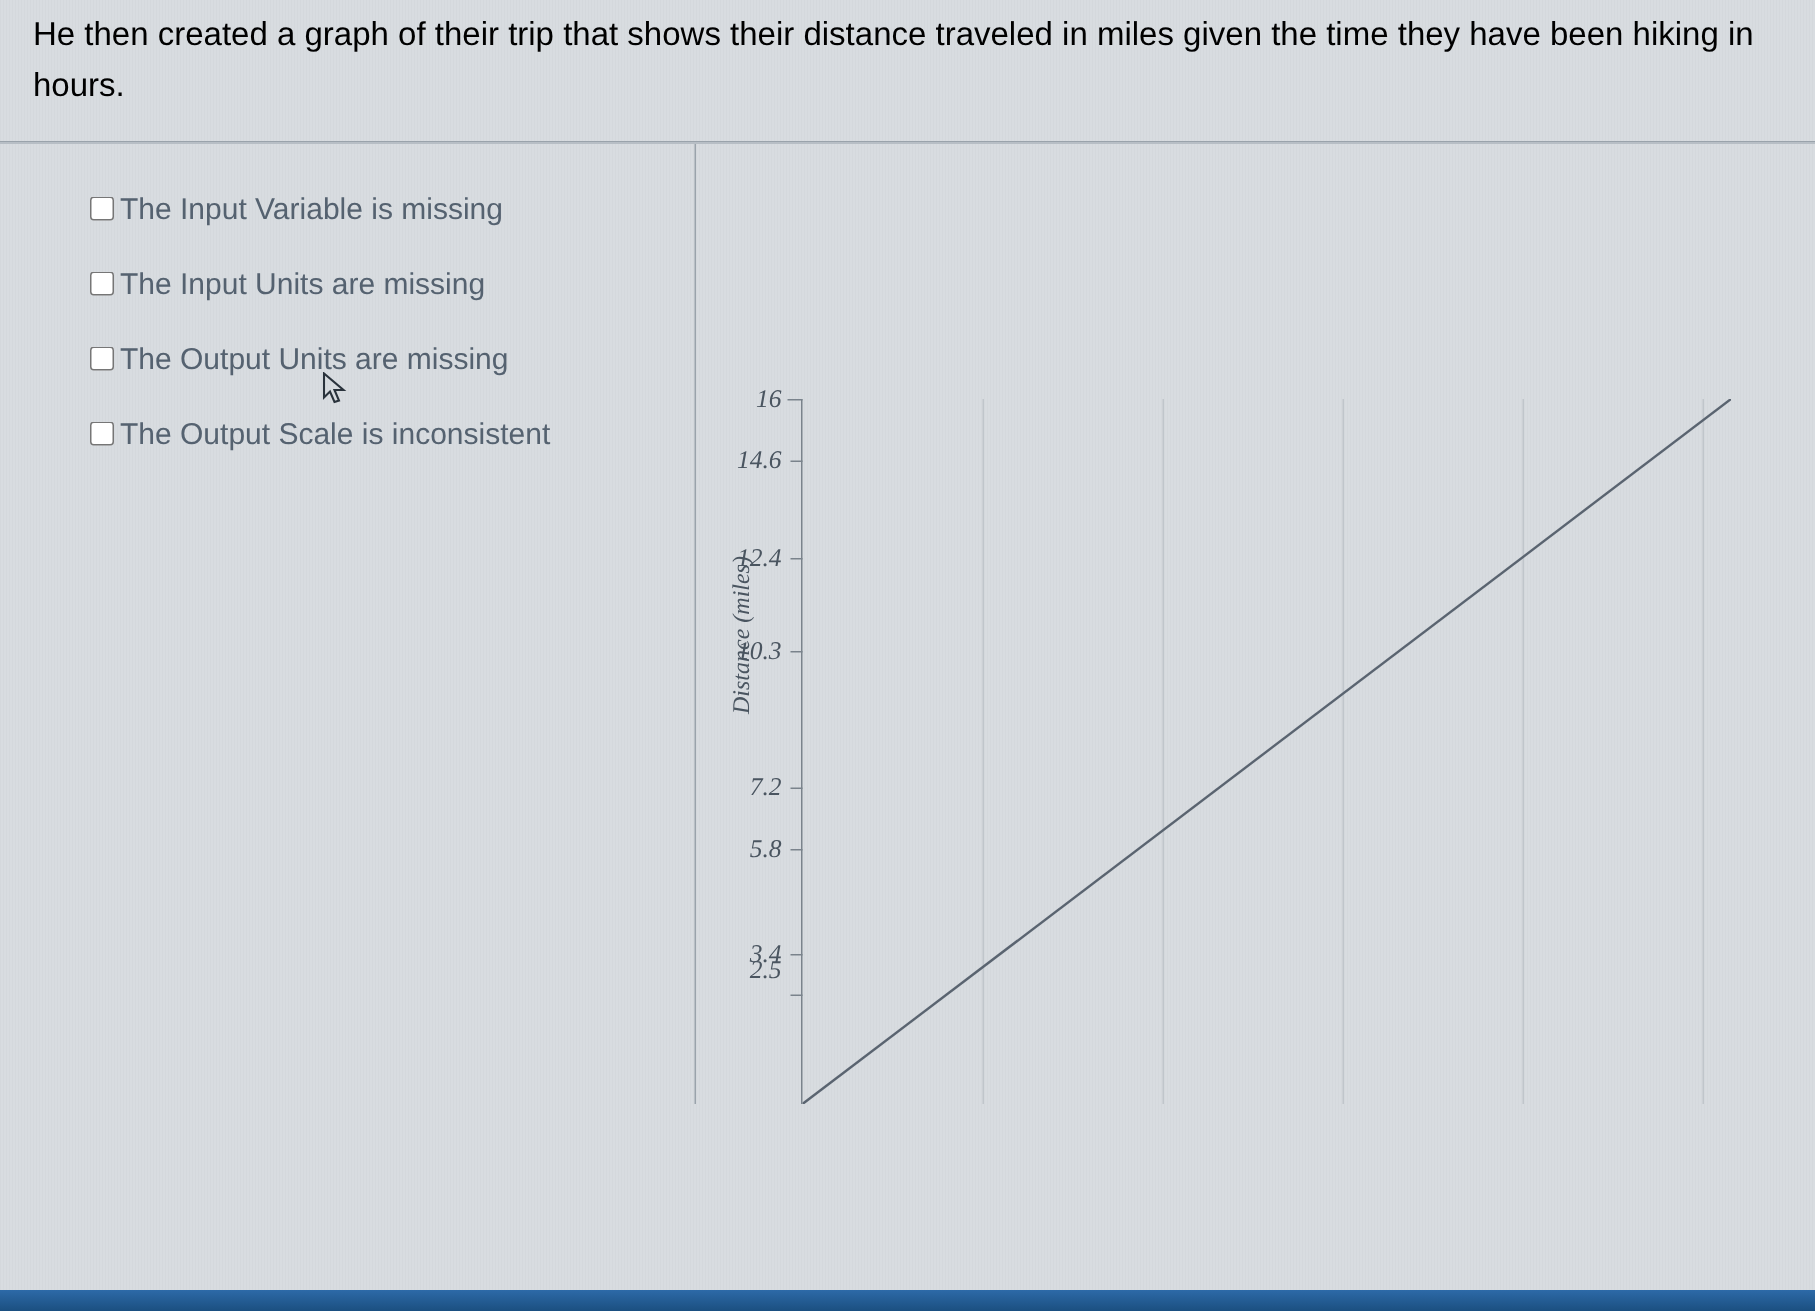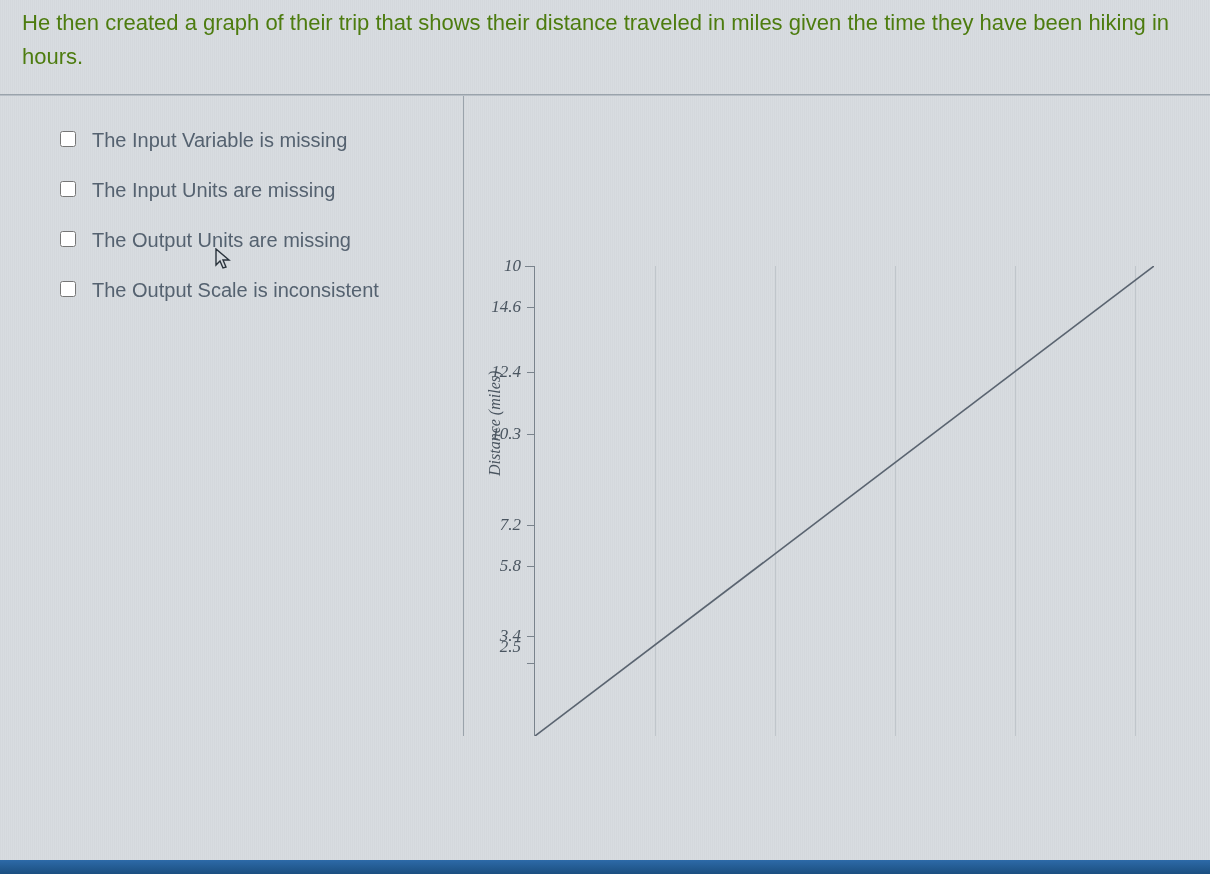--- a/index.html
+++ b/index.html
@@ -13,38 +13,38 @@
     overflow: hidden;
     position: relative;
   }
   .page {
     padding: 0;
   }
   .intro {
     padding: 6px 22px 14px 22px;
     font-size: 22px;
     line-height: 1.55;
-    color: #4d7c0f;
+    color: #000000;
     border-bottom: 1px solid #9aa3ab;
   }
   .intro p { margin-bottom: 24px; }
   .intro p:last-child { margin-bottom: 6px; }
   .content {
     display: flex;
     border-top: 1px solid #b7bec5;
   }
   .options-col {
     width: 464px;
     border-right: 1px solid #9aa3ab;
     padding: 30px 30px 0 60px;
   }
   .opt {
     display: flex;
     align-items: flex-start;
-    gap: 16px;
+    gap: 4px;
     margin-bottom: 22px;
     font-size: 20px;
     color: #556270;
     line-height: 1.4;
   }
   .opt input[type=checkbox]{
     width: 16px;
     height: 16px;
     margin-top: 5px;
     accent-color: #888;
@@ -161,21 +161,21 @@
         <div class="ylabel">Distance (miles)</div>
         <div class="plot">
 
           <div class="grid-v" style="left:120px"></div>
           <div class="grid-v" style="left:240px"></div>
           <div class="grid-v" style="left:360px"></div>
           <div class="grid-v" style="left:480px"></div>
           <div class="grid-v" style="left:600px"></div>
 
           <div class="tick tick-big" style="top:0px"></div>
-          <div class="tick-label" style="top:0px">10</div>
+          <div class="tick-label" style="top:0px">16</div>
 
           <div class="tick" style="top:41px"></div>
           <div class="tick-label" style="top:41px">14.6</div>
 
           <div class="tick" style="top:106px"></div>
           <div class="tick-label" style="top:106px">12.4</div>
 
           <div class="tick" style="top:168px"></div>
           <div class="tick-label" style="top:168px">10.3</div>
 

